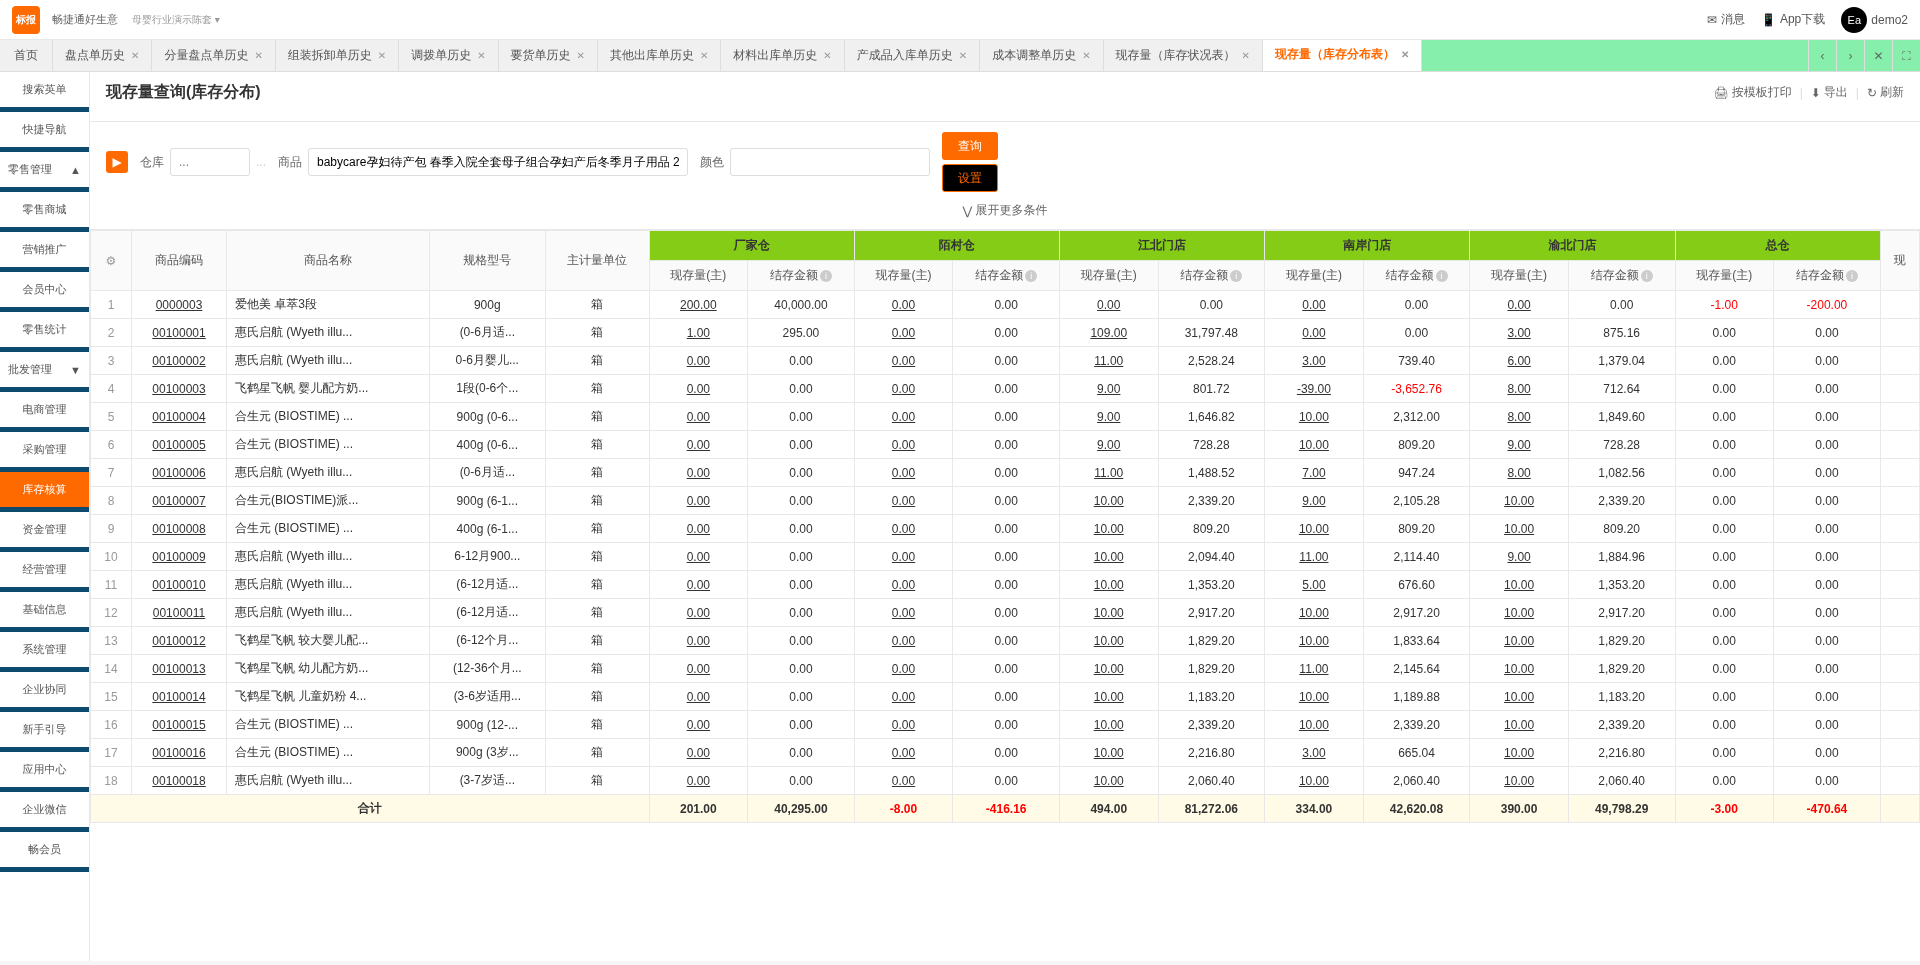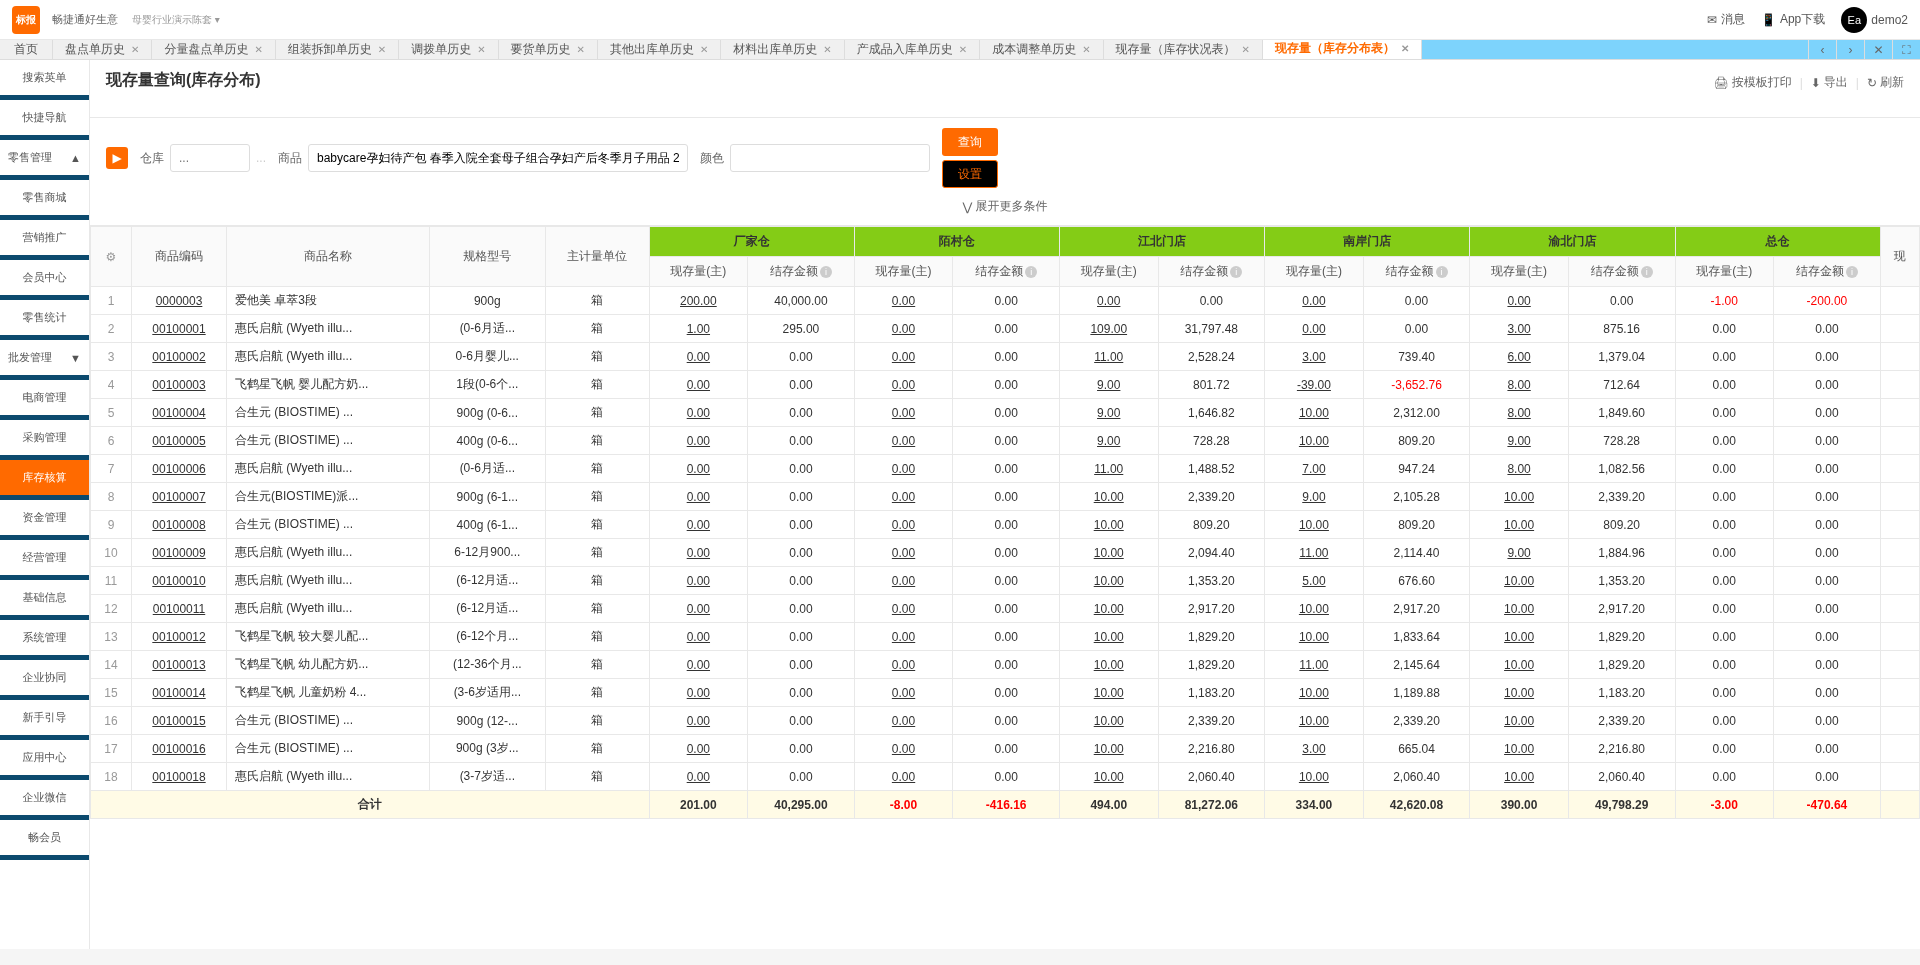--- a/index.html
+++ b/index.html
@@ -8,42 +8,42 @@
     
     .top-bar { height: 40px; background: #fff; display: flex; align-items: center; justify-content: space-between; padding: 0 12px; border-bottom: 1px solid #e8e8e8; }
     .logo-area { display: flex; align-items: center; gap: 12px; }
     .logo-icon { width: 28px; height: 28px; background: #ff6a00; border-radius: 4px; display: flex; align-items: center; justify-content: center; color: #fff; font-size: 10px; font-weight: bold; }
     .logo-text { font-size: 11px; color: #666; }
     .top-right { display: flex; align-items: center; gap: 16px; font-size: 12px; color: #555; }
     .top-right-item { display: flex; align-items: center; gap: 4px; cursor: pointer; }
     .avatar { width: 26px; height: 26px; border-radius: 50%; background: #000000; color: #fff; display: flex; align-items: center; justify-content: center; font-size: 11px; }
 
     
-    .tabs-bar { height: 20px; background: #7dd3fc; display: flex; align-items: center; border-bottom: 1px solid #ddd; overflow: hidden; }
+    .tabs-bar { height: 32px; background: #86efac; display: flex; align-items: center; border-bottom: 1px solid #ddd; overflow: hidden; }
     .tab-item { height: 36px; padding: 0 12px; display: flex; align-items: center; gap: 4px; font-size: 12px; cursor: pointer; white-space: nowrap; border-right: 1px solid #ddd; color: #555; background: #f0f0f0; flex-shrink: 0; }
     .tab-item.active { background: #fff; color: #ff6a00; border-bottom: 2px solid #ff6a00; font-weight: bold; }
     .tab-item .tab-close { font-size: 10px; color: #999; margin-left: 2px; }
     .tab-home { padding: 0 14px; color: #555; }
     .tab-nav-btns { display: flex; align-items: center; margin-left: auto; }
     .tab-nav-btn { width: 28px; height: 36px; display: flex; align-items: center; justify-content: center; cursor: pointer; color: #666; border-left: 1px solid #ddd; font-size: 12px; }
 
     
     .main-layout { display: flex; height: calc(965px - 40px - 36px); }
 
     
     .sidebar { width: 90px; background: #fff; border-right: 1px solid #e8e8e8; display: flex; flex-direction: column; flex-shrink: 0; overflow-y: auto; }
     .sidebar-item { padding: 10px 6px; text-align: center; cursor: pointer; font-size: 11px; color: #555; border-bottom: 5px solid #0c4a6e; }
     .sidebar-item.active { background: #ff6a00; color: #fff; }
     .sidebar-item.has-sub { display: flex; align-items: center; justify-content: space-between; padding: 10px 8px; }
 
     
     .content { flex: 1; display: flex; flex-direction: column; overflow: hidden; }
     
     
-    .page-header { background: #fff; padding: 10px 16px 16px; border-bottom: 1px solid #e8e8e8; display: flex; align-items: flex-end; justify-content: space-between; }
+    .page-header { background: #fff; padding: 10px 16px 8px; border-bottom: 1px solid #e8e8e8; display: flex; align-items: center; justify-content: space-between; }
     .page-title { font-size: 16px; font-weight: bold; color: #333; padding-bottom: 10px; }
     .page-actions { display: flex; gap: 8px; align-items: center; font-size: 12px; color: #666; padding-bottom: 10px; }
     .page-action-item { display: flex; align-items: center; gap: 3px; cursor: pointer; }
 
     
     .search-area { background: #fff; padding: 10px 16px; border-bottom: 1px solid #e8e8e8; }
     .search-row { display: flex; align-items: center; gap: 12px; flex-wrap: wrap; }
     .search-field { display: flex; align-items: center; gap: 6px; }
     .search-label { font-size: 12px; color: #666; white-space: nowrap; }
     .search-input { height: 28px; border: 1px solid #ddd; border-radius: 3px; padding: 0 8px; font-size: 12px; min-width: 60px; }

